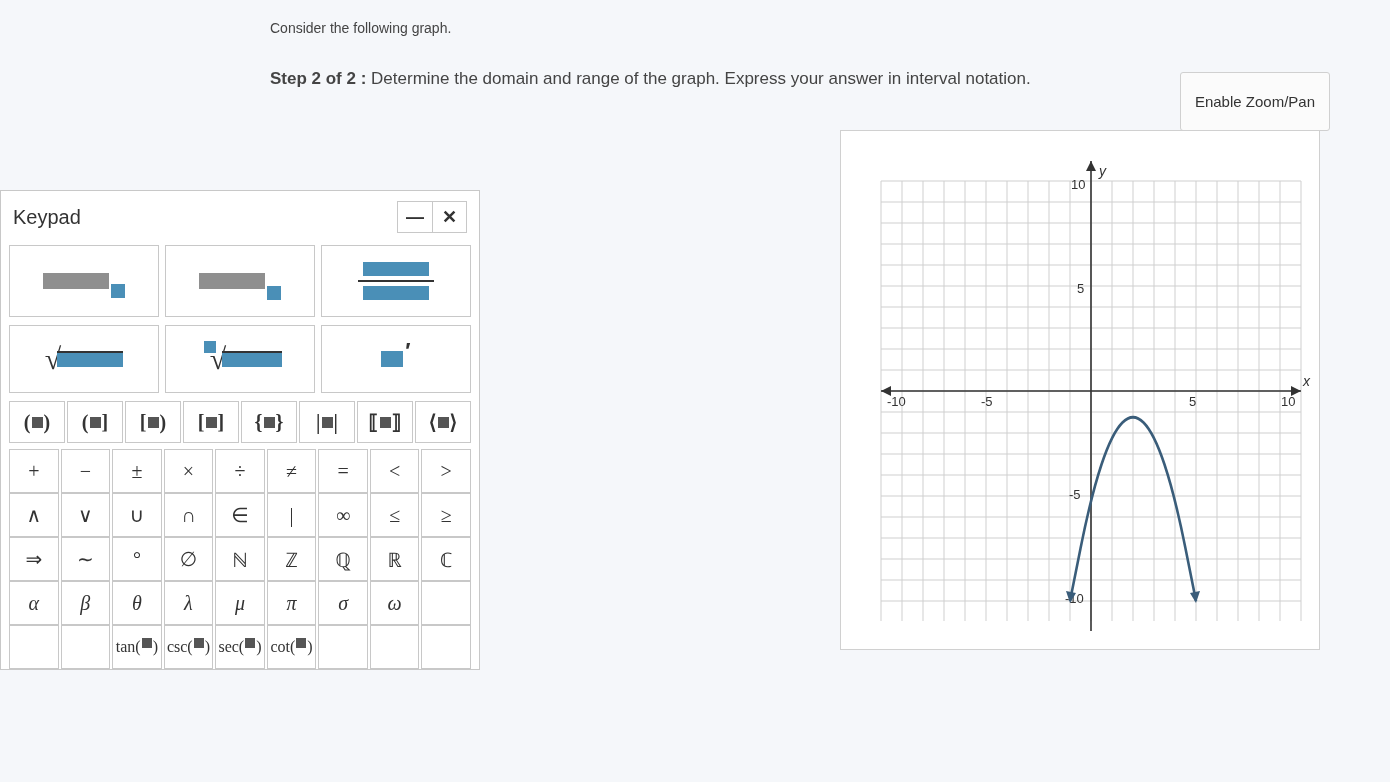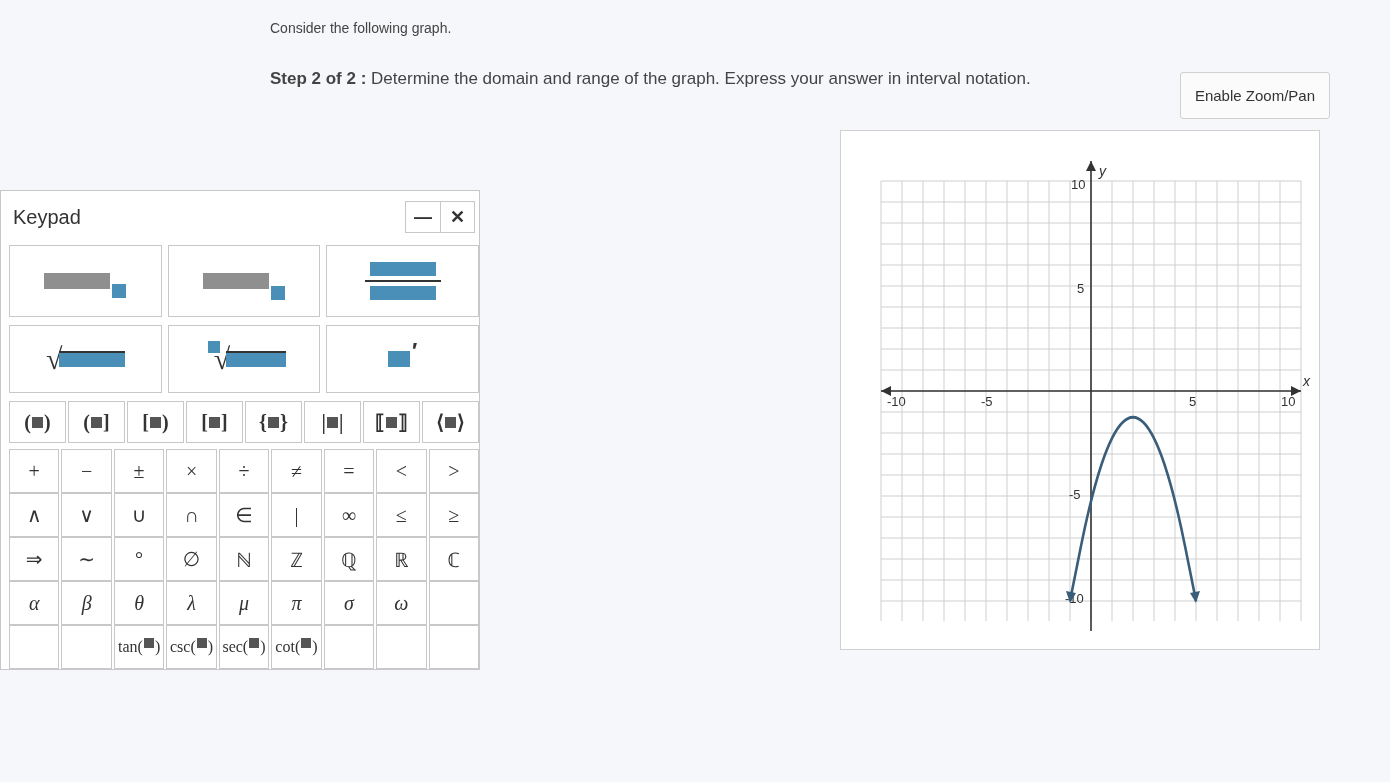--- a/index.html
+++ b/index.html
@@ -31,21 +31,21 @@
     margin-top: 19px;
   }
   .step b { font-weight: 700; }
   .zoom-btn {
     position: absolute;
     right: 60px;
     top: 72px;
     background: #fbfbfb;
     border: 1px solid #d0d0d0;
     border-radius: 3px;
-    padding: 14px 14px;
+    padding: 20px 14px;
     font-size: 15px;
     color: #333;
     cursor: pointer;
   }
   .cursor-icon {
     position: absolute;
     right: 80px;
     top: 125px;
     font-size: 18px;
     color: #333;
@@ -53,21 +53,21 @@
   }
 
   
   .keypad {
     position: absolute;
     left: 0;
     top: 190px;
     width: 480px;
     background: #fff;
     border: 1px solid #c8c8c8;
-    padding: 10px 0 0 8px;
+    padding: 10px 8px 0 8px;
   }
   .keypad-header {
     display: flex;
     align-items: center;
     justify-content: space-between;
     margin-bottom: 12px;
     padding: 0 4px;
   }
   .keypad-title {
     font-size: 20px;

